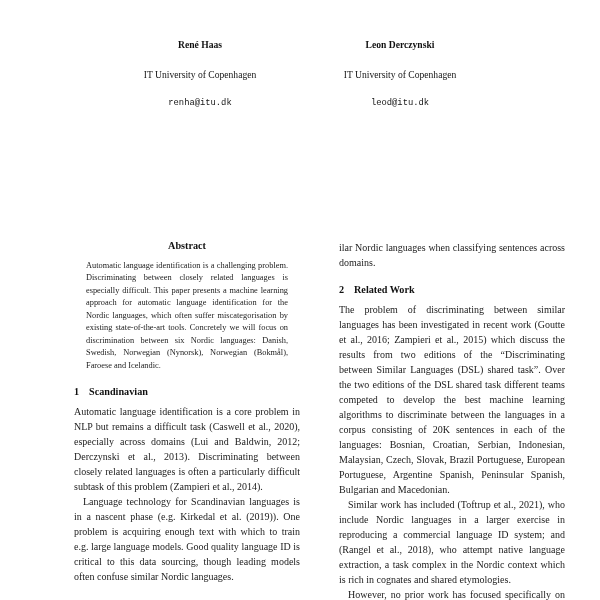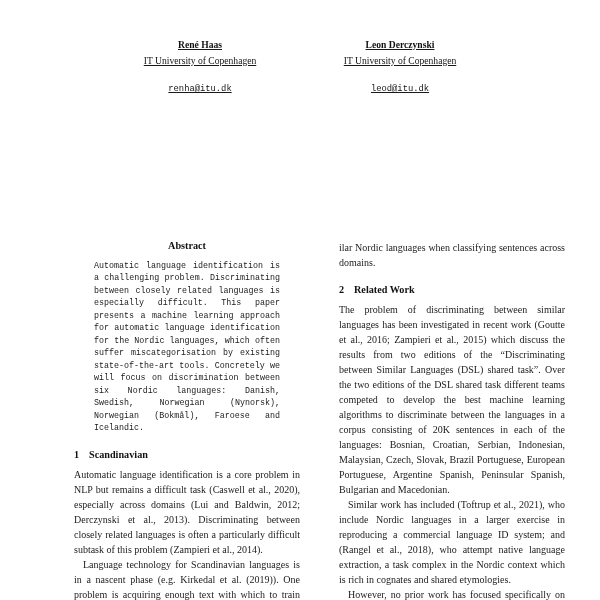--- a/index.html
+++ b/index.html
@@ -42,32 +42,31 @@
 
   
   .authors {
     display: flex;
     justify-content: center;
     margin-top: 38px;
   }
   .author {
     width: 200px;
     text-align: center;
-    text-decoration: underline;
   }
   .author-name {
     font-size: 9.6px;
     font-weight: bold;
     line-height: 1.45;
     color: #111;
   }
   .author-affil {
     font-size: 9.6px;
     line-height: 1.5;
-    margin-top: 2px;
+    margin-top: 16px;
     color: #141414;
   }
   .author-email {
     font-family: "Liberation Mono", "DejaVu Sans Mono", monospace;
     font-size: 8.8px;
     line-height: 1.5;
     margin-top: 15px;
     color: #141414;
   }
 
@@ -91,28 +90,27 @@
     text-align: center;
     font-size: 10.2px;
     font-weight: bold;
     margin: 0 0 9px 0;
     color: #111;
   }
   .abstract-body {
     padding: 0 12px;
   }
   .abstract-body p {
-    margin: 8px;
+    margin: 0;
     font-size: 8.35px;
     line-height: 1.495;
     text-align: justify;
     text-justify: inter-word;
     hyphens: none;
     color: #1b1b1b;
-    font-family: Liberation Mono, monospace;
   }
 
   .section-head {
     font-size: 10.2px;
     font-weight: bold;
     margin: 14px 0 7px 0;
     color: #111;
     display: flex;
     align-items: baseline;
   }

